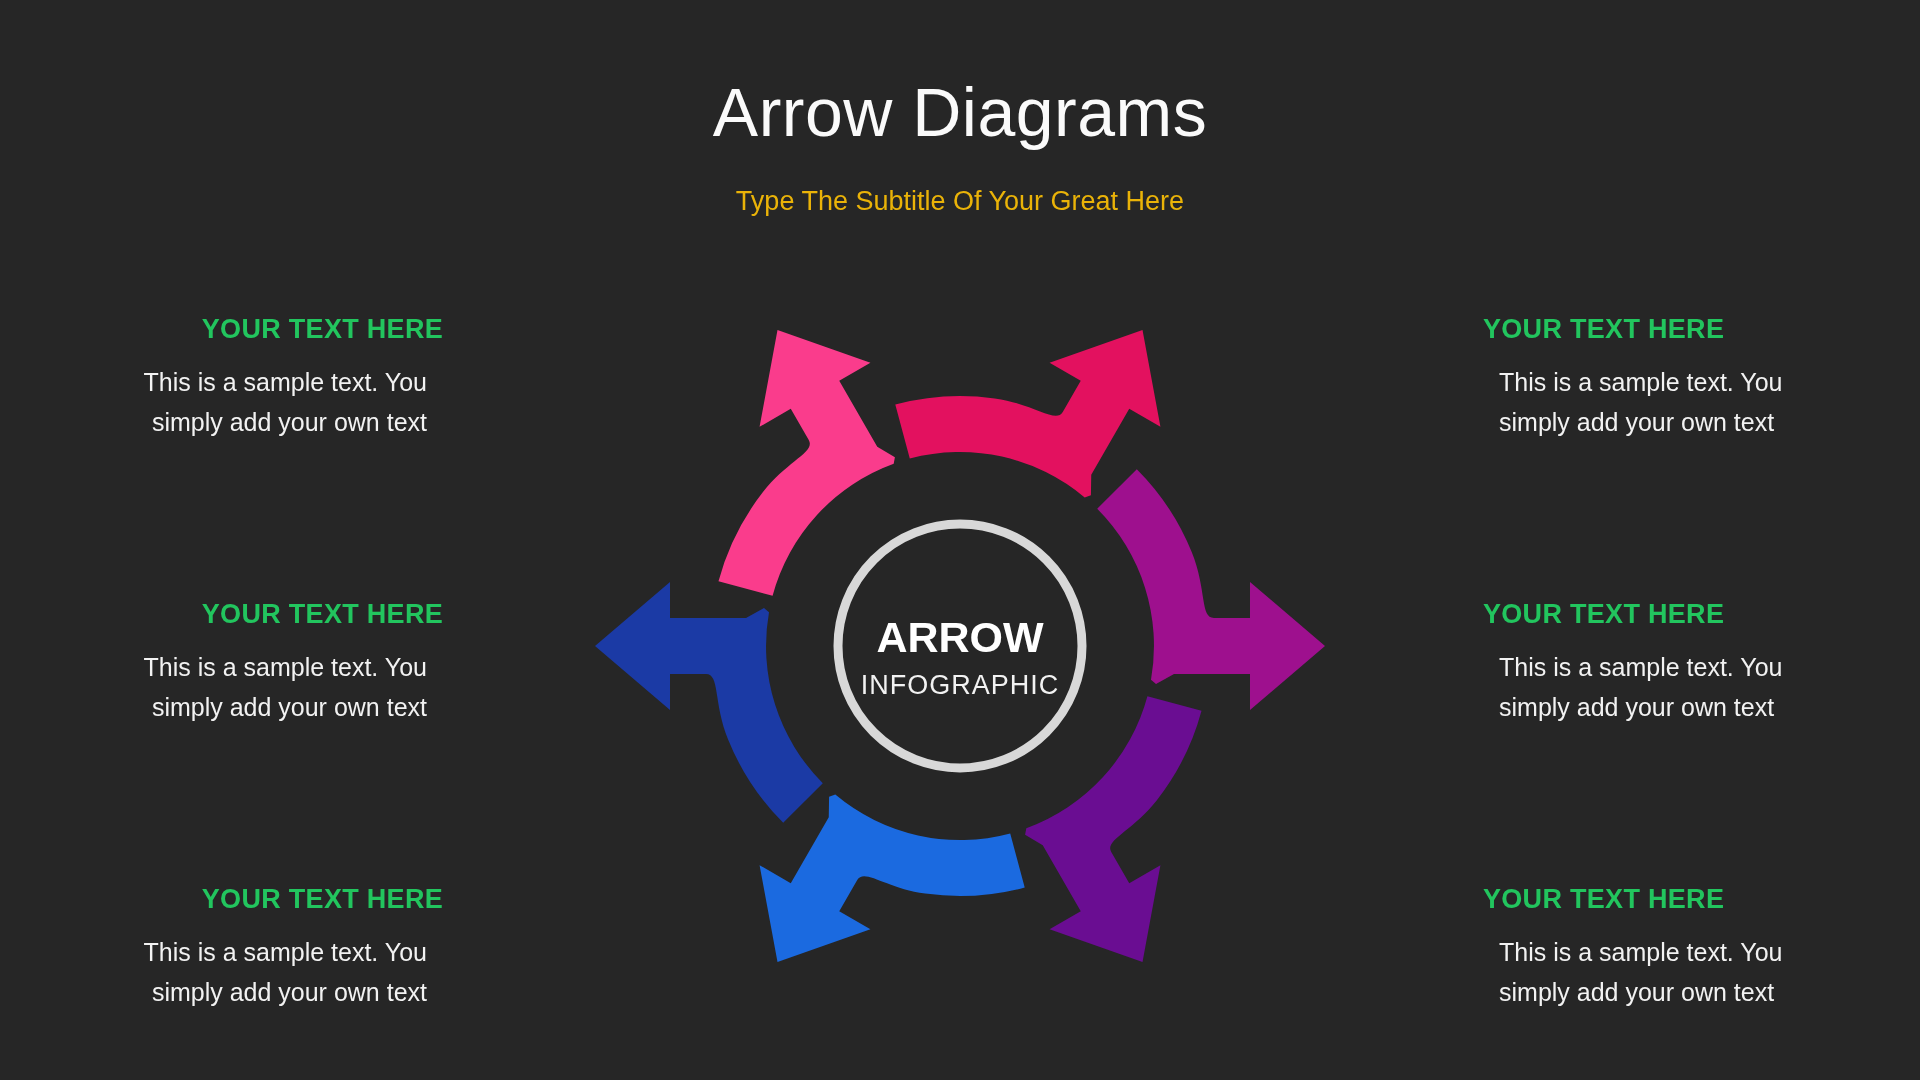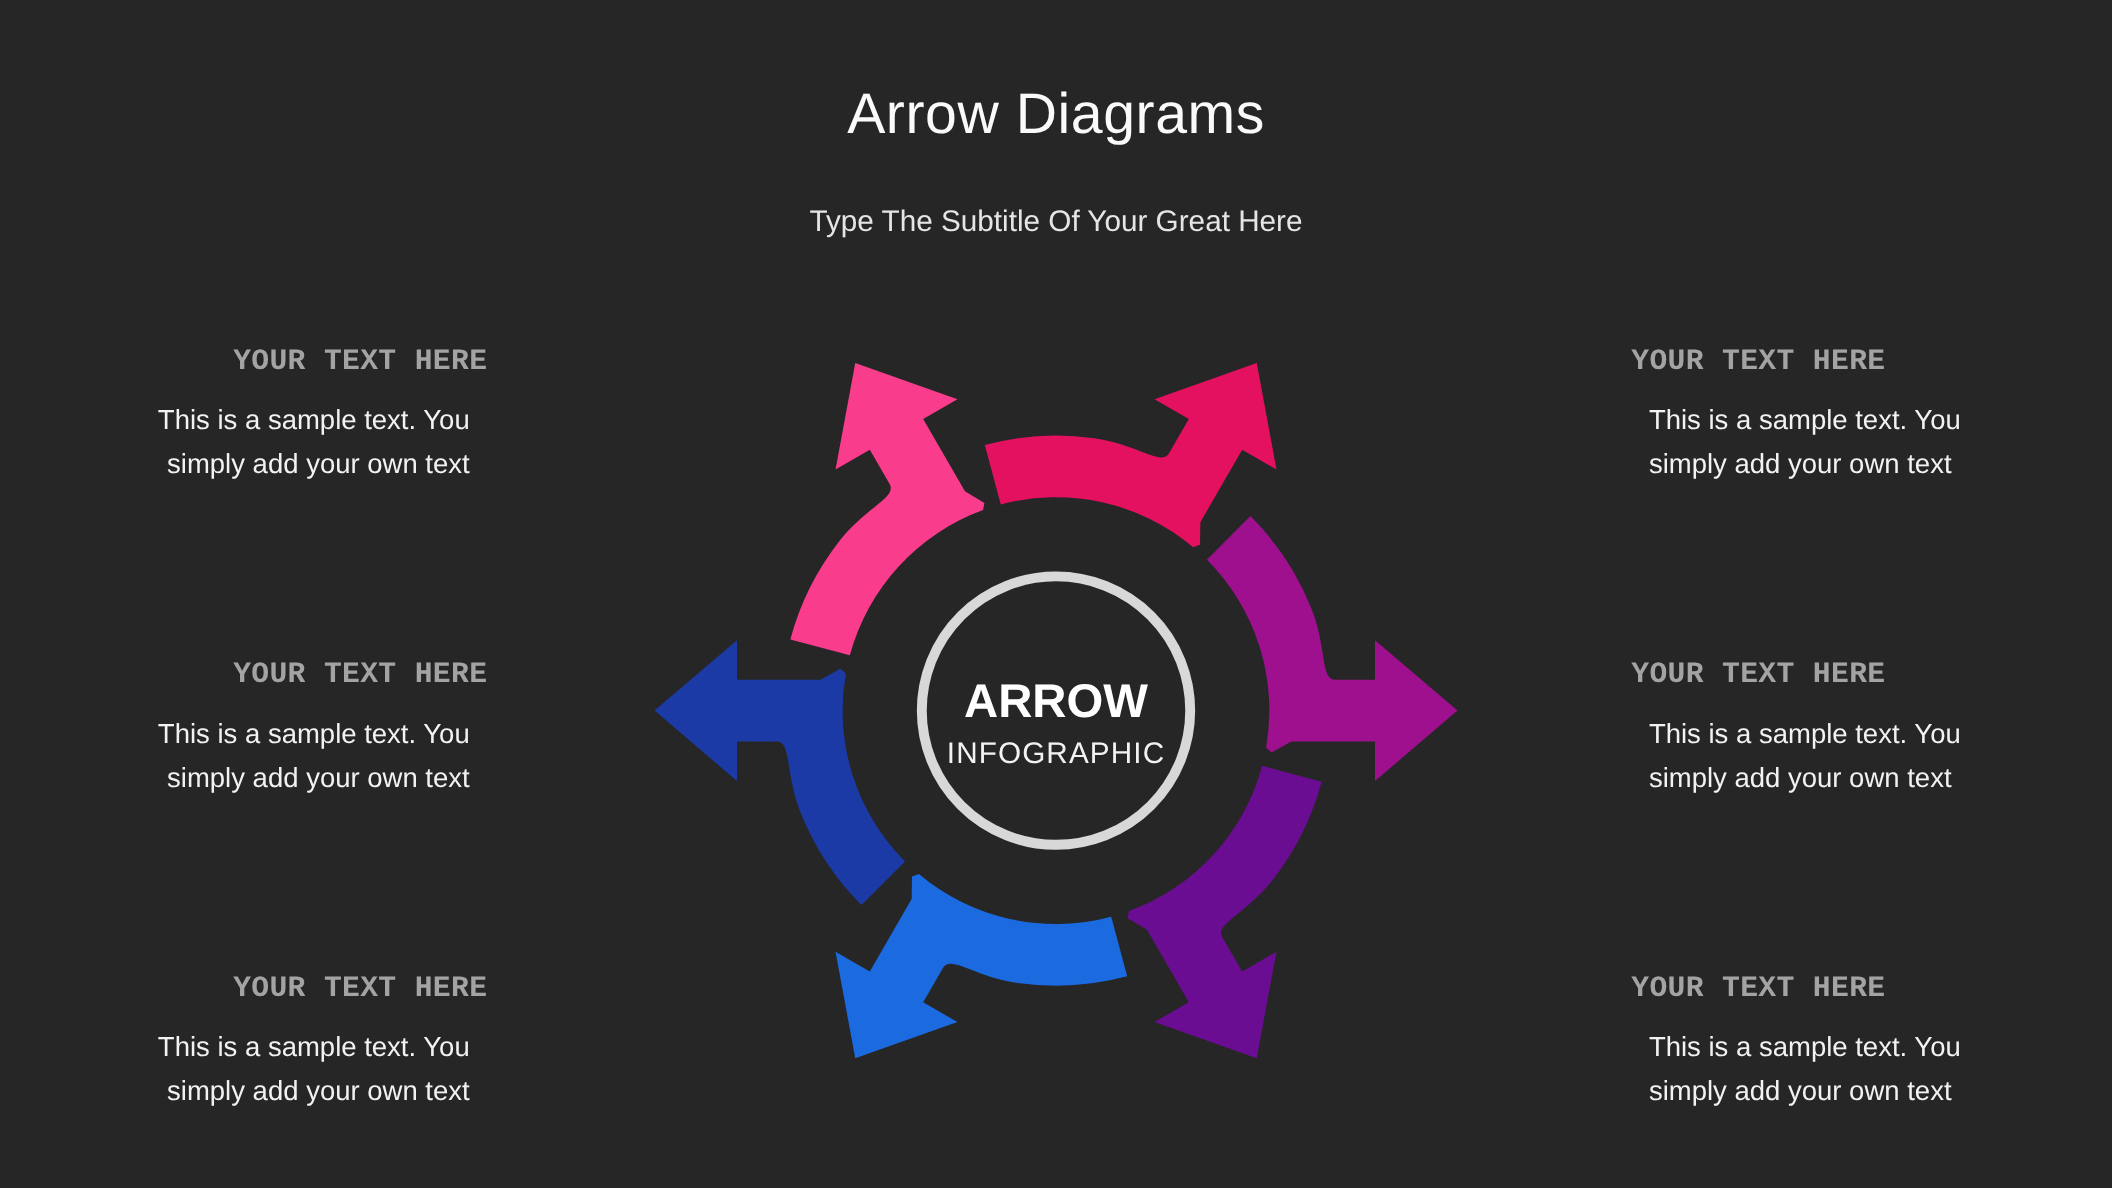--- a/index.html
+++ b/index.html
@@ -8,46 +8,45 @@
     position:relative;
     width:1920px;height:1080px;
     background:#262626;
     overflow:hidden;
     font-family:"Liberation Sans", sans-serif;
     color:#f7f7f7;
   }
   .title{
     position:absolute;top:78px;left:0;width:1920px;
     text-align:center;
-    font-size:52px;line-height:1;font-weight:500;
+    font-size:68px;line-height:1;font-weight:500;
     color:#fafafa;letter-spacing:0.5px;
   }
   .subtitle{
     position:absolute;top:185px;left:0;width:1920px;
     text-align:center;
     font-size:27px;line-height:1.2;font-weight:400;
-    color:#e5e5e5;
+    color:#eab308;
   }
   .diagram{
     position:absolute;left:580px;top:266px;
   }
   .center-label-primary{
     font-size:43px;font-weight:bold;fill:#ffffff;
   }
   .center-label-secondary{
     font-size:27px;font-weight:400;fill:#f2f2f2;letter-spacing:1px;
   }
   .text-block{
     position:absolute;width:360px;
   }
   .text-block .heading{
     font-size:27px;font-weight:bold;line-height:34px;
-    color:#a3a3a3;letter-spacing:0.3px;
+    color:#22c55e;letter-spacing:0.3px;
     margin:0 0 12px 0;
-    font-family:Liberation Mono, monospace;
   }
   .text-block .body{
     font-size:25px;font-weight:400;line-height:40px;
     color:#f2f2f2;
     white-space:pre-line;
     margin:16px;
   }
   .col-left{right:1477px;text-align:right;}
   .col-right{left:1483px;text-align:left;}
   .row-1{top:312px;}

